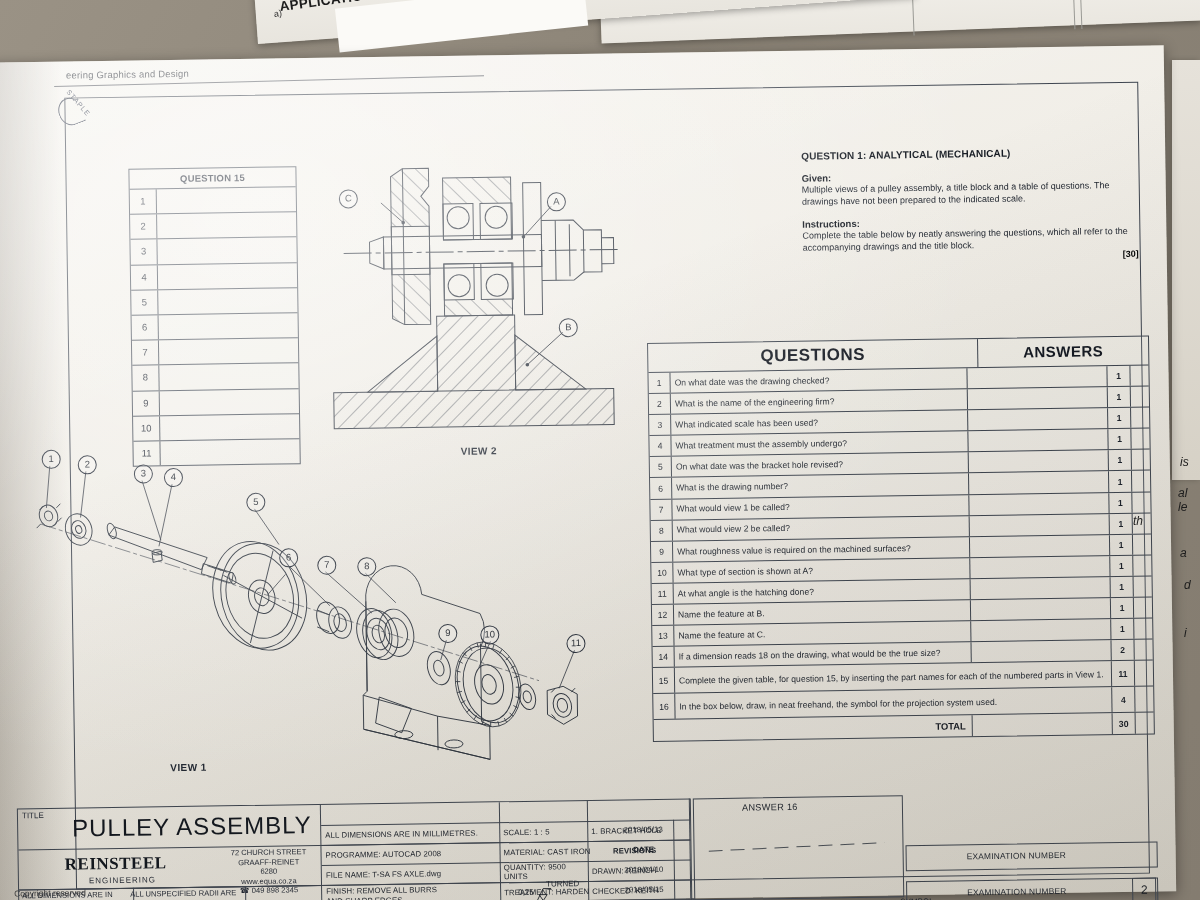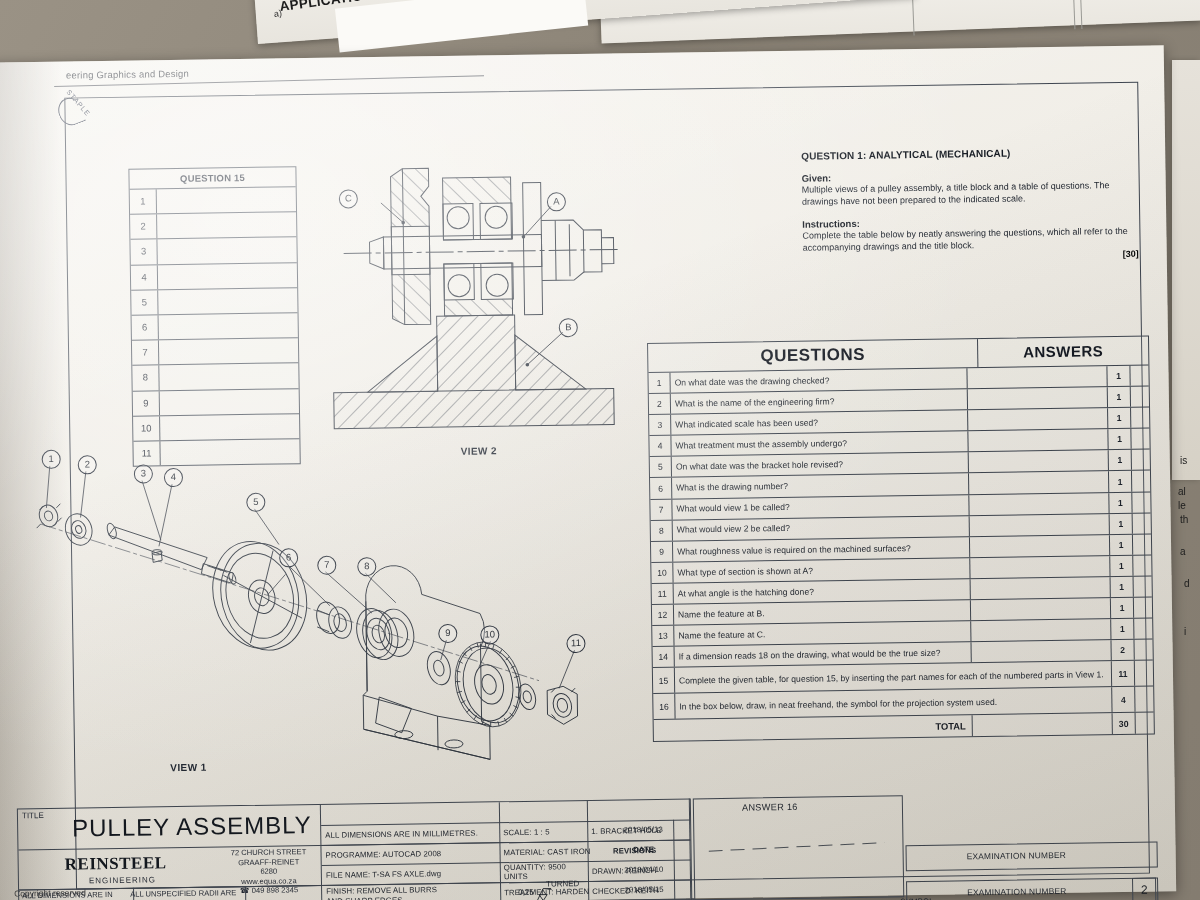--- a/index.html
+++ b/index.html
@@ -171,21 +171,21 @@
   
   .exnum{position:absolute;left:906px;top:796px;width:250px;height:24px;
      border:1px solid #3d444f;}
   .exnum2{position:absolute;left:906px;top:832px;width:250px;height:24px;
      border:1px solid #3d444f;}
   .exnum .t,.exnum2 .t{position:absolute;left:60px;top:6px;font-size:8.4px;color:#1a202a;letter-spacing:.2px;}
   .pgbox{position:absolute;left:1132px;top:832px;width:22px;height:22px;border:1px solid #3d444f;
      font-size:12px;text-align:center;line-height:22px;color:#151a22;}
 
   
-  .frag{position:absolute;font-size:10px;color:#1c1c1c;}
+  .frag{position:absolute;font-size:12px;color:#1c1c1c;font-style:italic;}
 
   
   .sliver{position:absolute;left:1172px;top:60px;width:28px;height:420px;
      background:linear-gradient(180deg,#e6e2da,#d6d1c6);box-shadow:-2px 0 5px rgba(0,0,0,.2);}
 </style>
 </head>
 <body>
 
 <div id="stage">
   <div class="desk"></div>
@@ -671,17 +671,17 @@
     </div>
     <div class="pgbox">2</div>
 
     <div class="page-gloss"></div>
     <div class="page-dark"></div>
   </div>
 
   <div class="frag" style="left:1180px;top:455px">is</div>
   <div class="frag" style="left:1178px;top:486px">al</div>
   <div class="frag" style="left:1178px;top:500px">le</div>
-  <div class="frag" style="left:1180px;top:514px">th</div>
+  <div class="frag" style="left:1133px;top:514px">th</div>
   <div class="frag" style="left:1180px;top:546px">a</div>
   <div class="frag" style="left:1184px;top:578px">d</div>
   <div class="frag" style="left:1184px;top:626px">i</div>
 </div>
 
 </body></html>

